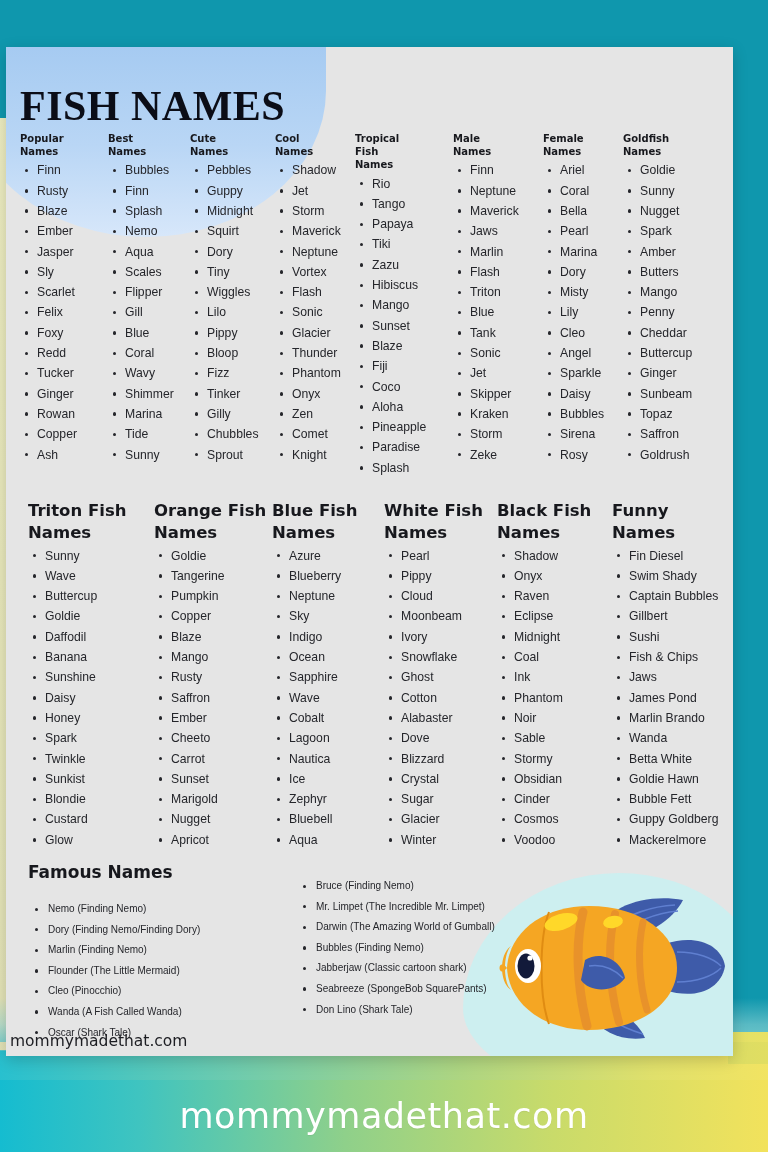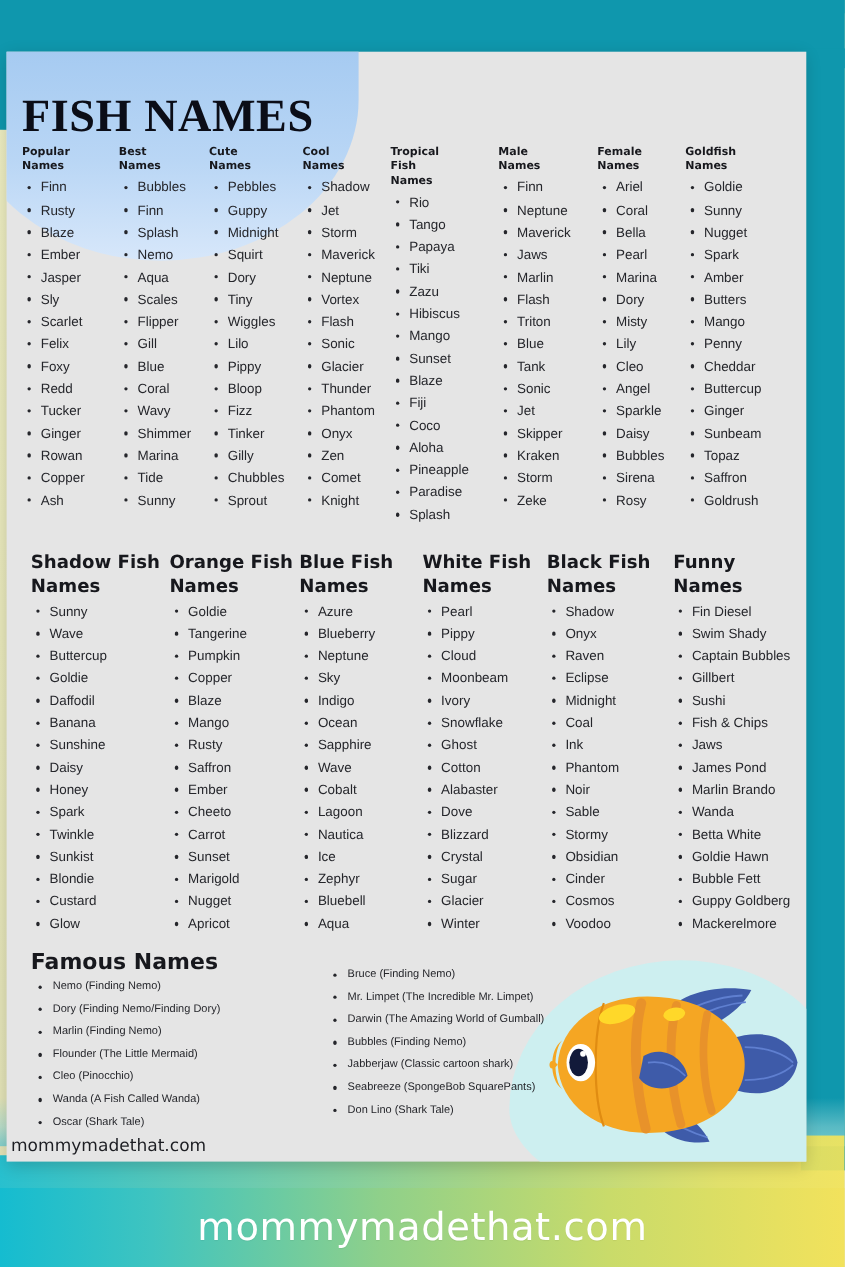--- a/index.html
+++ b/index.html
@@ -150,22 +150,22 @@
   .famous {
     position: relative;
     margin-top: 12px;
     padding-left: 12px;
     display: flex;
   }
   .famous-left { width: 268px; }
   .famous-right { width: 330px; padding-top: 14px; }
   .famous-head {
     font-family: "DejaVu Sans", sans-serif;
-    font-weight: 700; font-size: 20px; color: #17181d;
-    margin-bottom: 1px;
+    font-weight: 700; font-size: 17px; color: #17181d;
+    margin-bottom: 17px;
   }
   .famous ul.names li {
     font-size: 10px;
     line-height: 20.6px;
     padding-left: 20px;
   }
   .famous ul.names li::before { left: 7px; }
 
   .watermark {
     position: absolute;
@@ -382,21 +382,21 @@
             <li>Saffron</li>
             <li>Goldrush</li>
           </ul>
       </div>
 
     </div>
 
     <div class="band2">
 
       <div class="col d0">
-        <div class="col-head">Shadow Fish
+        <div class="col-head">Triton Fish
 Names</div>
         <ul class="names">
             <li>Sunny</li>
             <li>Wave</li>
             <li>Buttercup</li>
             <li>Goldie</li>
             <li>Daffodil</li>
             <li>Banana</li>
             <li>Sunshine</li>
             <li>Daisy</li>

